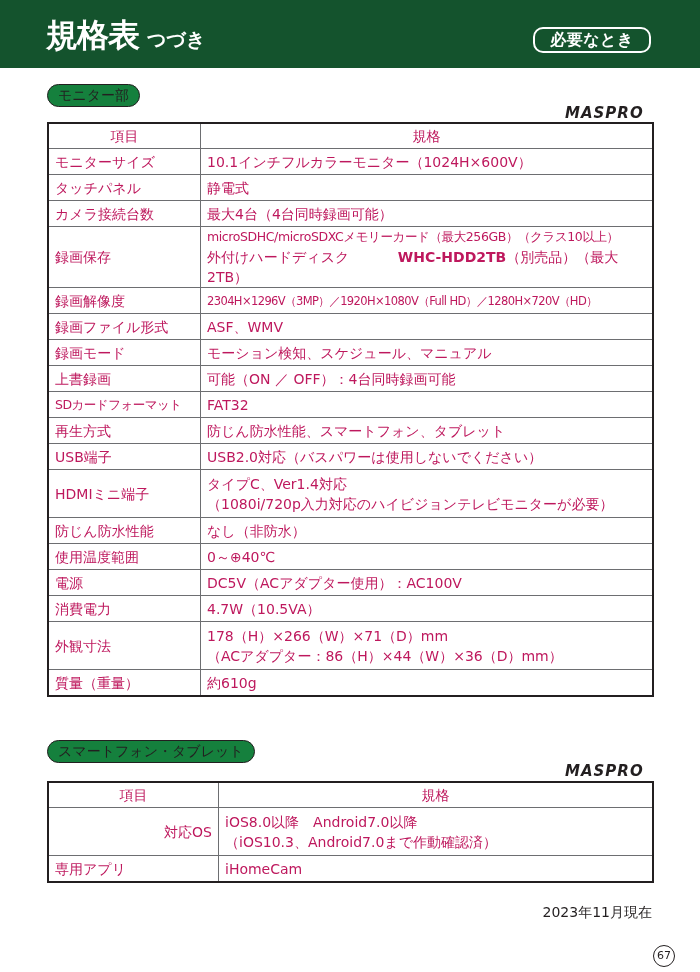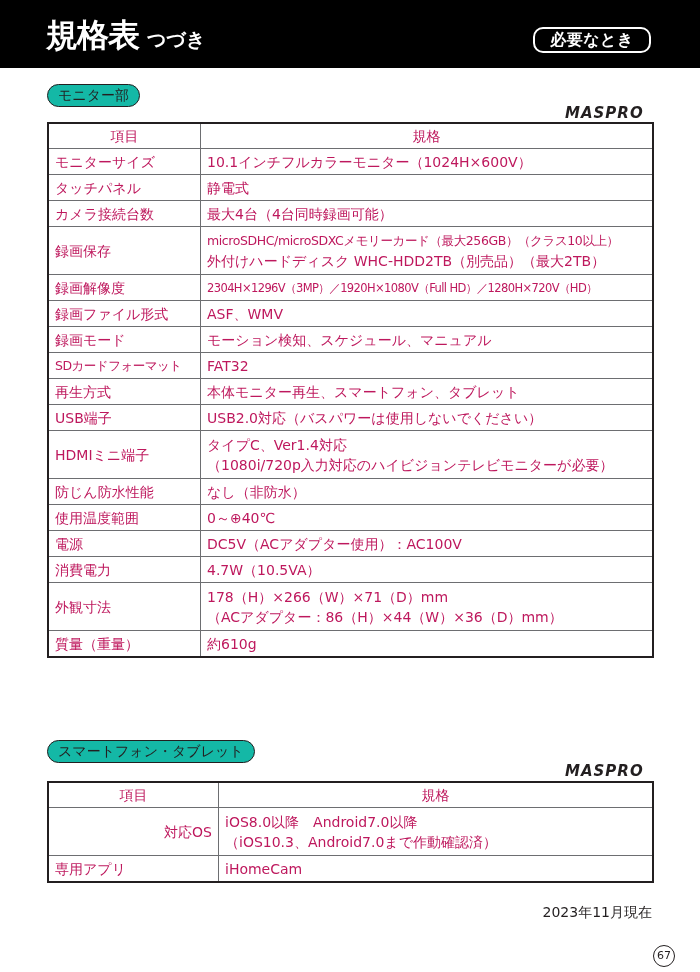--- a/index.html
+++ b/index.html
@@ -3,60 +3,60 @@
 <meta charset="utf-8">
 <style>
   html, body { margin: 0; padding: 0; }
   body {
     width: 700px; height: 972px; position: relative; overflow: hidden;
     background: #ffffff; color: #231f20;
     font-family: "DejaVu Sans", "Liberation Sans", sans-serif;
   }
   .header-bar {
     position: absolute; left: 0; top: 0; width: 700px; height: 68px;
-    background: #000000;
+    background: #14532d;
   }
   .page-title {
     position: absolute; left: 46px; top: 16px; color: #ffffff;
     font-size: 32px; font-weight: bold; letter-spacing: -1px; line-height: 38px;
   }
   .page-title .sub {
     font-size: 19px; font-weight: bold; margin-left: 8px; letter-spacing: 0;
   }
   .when-badge {
     position: absolute; left: 533px; top: 27px; width: 118px; height: 26px;
     border: 2px solid #ffffff; border-radius: 10px; box-sizing: border-box;
     color: #ffffff; font-weight: bold; font-size: 16px; line-height: 22px;
     text-align: center; letter-spacing: 0.5px;
   }
   .section-label {
     position: absolute; height: 23px; border: 1.5px solid #231f20;
     border-radius: 12px; box-sizing: border-box; font-size: 14px;
-    line-height: 20px; padding: 0 10px; background: #14b8a6;
+    line-height: 20px; padding: 0 10px; background: #15803d;
   }
   .brand-logo {
     position: absolute; font-family: "DejaVu Sans", sans-serif;
     font-weight: bold; font-size: 15px; letter-spacing: 1px; color: #231f20;
     font-style: italic;
   }
   table.spec {
     position: absolute; left: 47px; width: 607px; border-collapse: collapse;
     font-size: 14px; color: #be185d;
   }
   table.spec td, table.spec th {
     border: 1px solid #6d6e71; padding: 0 6px; font-weight: normal;
     line-height: 20px; vertical-align: middle; text-align: left;
   }
   table.spec { border: 2px solid #231f20; }
   table.spec th { text-align: center; height: 24px; }
   table.spec td.k { width: 139px; }
   table.spec tr.single td { height: 25px; }
   table.spec tr.double td { height: 47px; }
   table.spec td.v.small { font-size: 12.5px; letter-spacing: -0.4px; }
-  table.spec td.v .bold { font-weight: normal; }
+  table.spec td.v .bold { font-weight: bold; margin-left: 44px; }
   .as-of {
     position: absolute; right: 48px; top: 884px; font-size: 14px; margin-top: 20px;
   }
   .page-number {
     position: absolute; left: 653px; top: 945px; width: 22px; height: 22px;
     border: 1px solid #231f20; border-radius: 50%; box-sizing: border-box;
     font-size: 11px; line-height: 20px; text-align: center;
   }
 </style>
 </head>
@@ -101,26 +101,30 @@
   </tr>
   <tr class="single">
     <td class="k">録画ファイル形式</td>
     <td class="v">ASF、WMV</td>
   </tr>
   <tr class="single">
     <td class="k">録画モード</td>
     <td class="v">モーション検知、スケジュール、マニュアル</td>
   </tr>
   <tr class="single">
+    <td class="k">上書録画</td>
+    <td class="v">可能（ON ／ OFF）：4台同時録画可能</td>
+  </tr>
+  <tr class="single">
     <td class="k" style="font-size:12.5px;letter-spacing:-0.5px;">SDカードフォーマット</td>
     <td class="v">FAT32</td>
   </tr>
   <tr class="single">
     <td class="k">再生方式</td>
-    <td class="v">本体モニター再生、スマートフォン、タブレット</td>
+    <td class="v">防じん防水性能、スマートフォン、タブレット</td>
   </tr>
   <tr class="single">
     <td class="k">USB端子</td>
     <td class="v">USB2.0対応（バスパワーは使用しないでください）</td>
   </tr>
   <tr class="double">
     <td class="k">HDMIミニ端子</td>
     <td class="v">
       <div>タイプC、Ver1.4対応</div>
       <div>（1080i/720p入力対応のハイビジョンテレビモニターが必要）</div>

